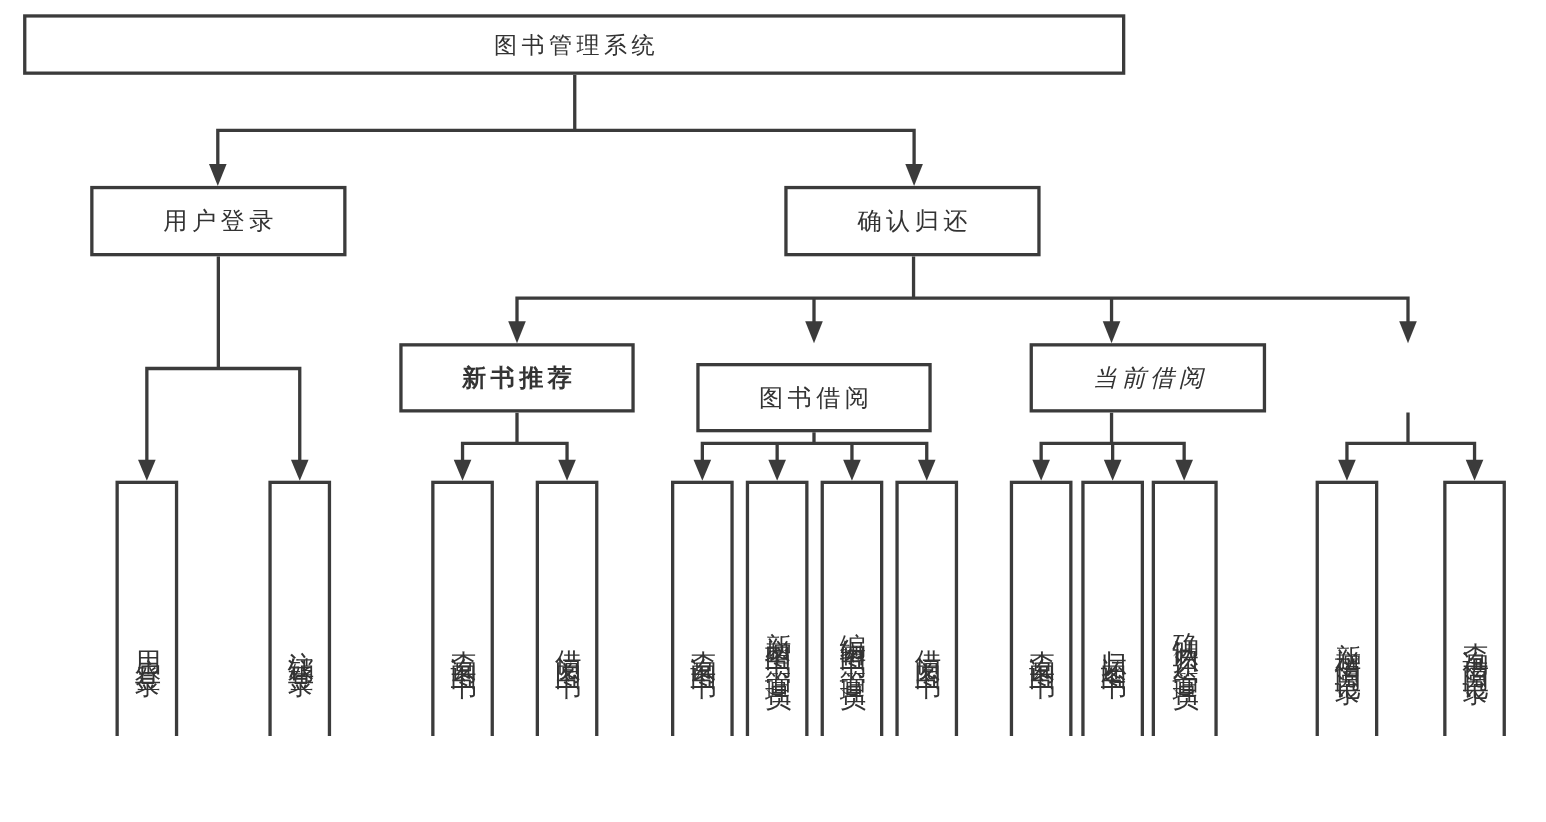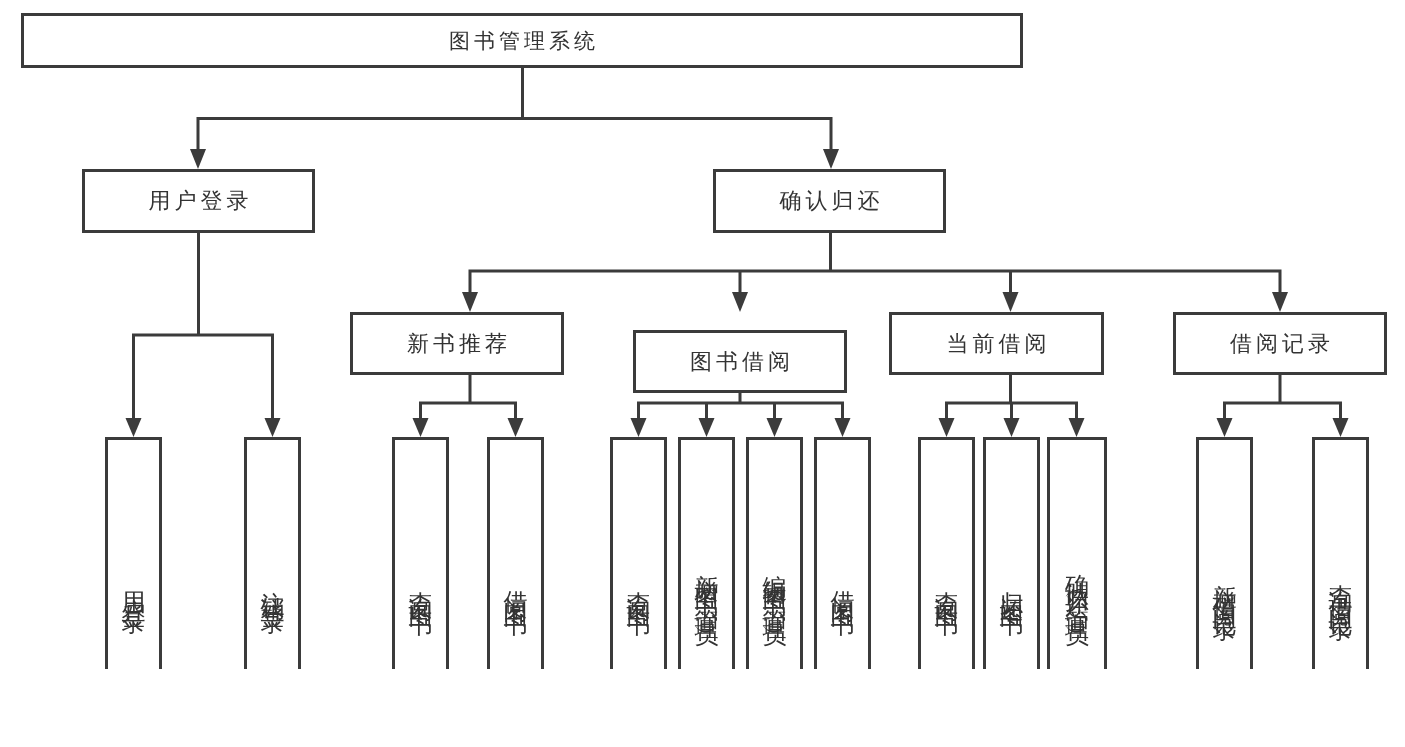--- a/index.html
+++ b/index.html
@@ -26,23 +26,23 @@
     box-sizing:border-box;
     border:3px solid var(--line);
     background:var(--background);
     display:flex;align-items:center;justify-content:center;
     z-index:2;
   }
   .hbox{font-size:22px;letter-spacing:4px;text-indent:4px;white-space:nowrap;}
   #b-root{left:21px;top:13px;width:1002px;height:55px;font-size:21px;}
   #b-l2-0{left:82px; top:169px;width:233px;height:64px;}
   #b-l2-1{left:713px;top:169px;width:233px;height:64px;}
-  #b-l3-0{left:350px; top:312px;width:214px;height:63px;}
+  #b-l3-0{left:363px; top:312px;width:214px;height:63px;font-weight:bold;}
   #b-l3-1{left:633px; top:312px;width:214px;height:63px;margin-top:18px;}
-  #b-l3-2{left:889px; top:312px;width:215px;height:63px;}
+  #b-l3-2{left:936px; top:312px;width:215px;height:63px;font-style:italic;}
   #b-l3-3{left:1173px;top:312px;width:214px;height:63px;}
   .leaf{
     top:437px;width:57px;height:298px;
     writing-mode:vertical-rl;
     text-orientation:mixed;
     font-size:24px;
     letter-spacing:7px;
     line-height:1;
     white-space:nowrap;
   }
@@ -104,21 +104,20 @@
   </svg>
 
   <div class="box hbox" id="b-root">图书管理系统</div>
 
   <div class="box hbox" id="b-l2-0">用户登录</div>
   <div class="box hbox" id="b-l2-1">确认归还</div>
 
   <div class="box hbox" id="b-l3-0">新书推荐</div>
   <div class="box hbox" id="b-l3-1">图书借阅</div>
   <div class="box hbox" id="b-l3-2">当前借阅</div>
-  <div class="box hbox" id="b-l3-3">借阅记录</div>
 
   <div class="box leaf" id="b-leaf-0">用户登录</div>
   <div class="box leaf" id="b-leaf-1">注销登录</div>
 
   <div class="box leaf" id="b-leaf-2">查询图书</div>
   <div class="box leaf" id="b-leaf-3">借阅图书</div>
 
   <div class="box leaf" id="b-leaf-4">查询图书</div>
   <div class="box leaf" id="b-leaf-5">新增图书（管理员）</div>
   <div class="box leaf" id="b-leaf-6">编辑图书（管理员）</div>

